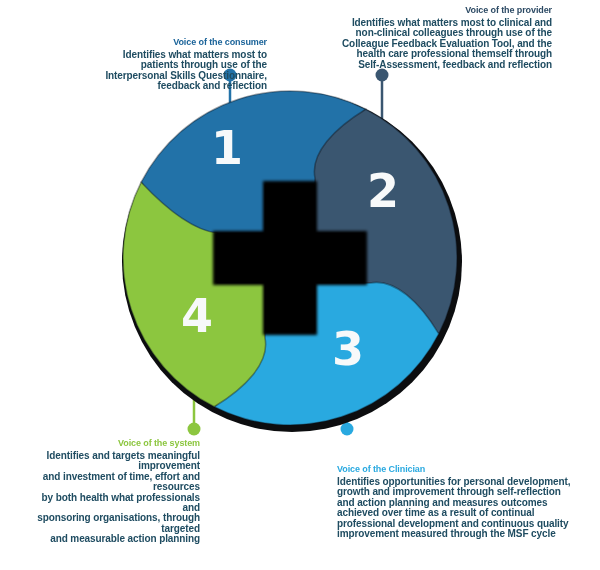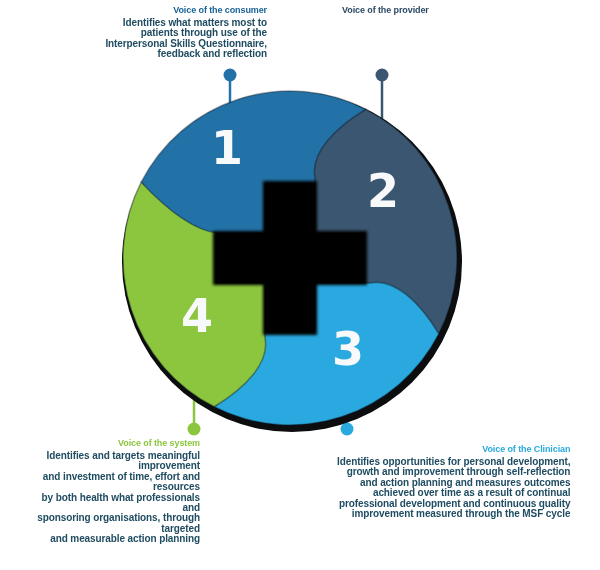--- a/index.html
+++ b/index.html
@@ -5,22 +5,22 @@
   html,body{margin:0;padding:0;background:#ffffff;}
   #stage{position:relative;width:600px;height:570px;background:#ffffff;overflow:hidden;
          font-family:"Liberation Sans",sans-serif;}
   #diagram-svg{position:absolute;left:0;top:0;}
   .note{position:absolute;letter-spacing:-0.1px;}
   .note-title{font-size:9px;font-weight:700;margin-bottom:3px;}
   .note-body{font-size:10px;line-height:10.4px;font-weight:700;color:#1F4C61;white-space:pre-line;}
   .note-tl{top:5px;right:333px;text-align:right;}
   .note-tr{top:5px;left:342px;text-align:right;}
   .note-bl{top:438px;right:400px;text-align:right;margin-left:28px;}
-  .note-br{top:444px;left:337px;text-align:right;}
-  .c0{color:#1A6399;}
+  .note-br{top:464px;left:337px;text-align:left;}
+  .c0{color:#1A6399;margin-top:32px;}
   .c1{color:#2C4A64;}
   .c2{color:#29A9E0;}
   .c3{color:#8CC63F;}
   .blade{stroke:#0B1118;stroke-opacity:0.38;stroke-width:1.6;stroke-linejoin:round;}
   .digit{font-family:"DejaVu Sans",sans-serif;font-weight:bold;font-size:46px;fill:#F7F9FA;text-anchor:middle;}
   .connector{stroke-width:2.5;}
 </style>
 </head>
 <body>
 
@@ -65,20 +65,25 @@
   <div class="note note-tl">
     <div class="note-title c0">Voice of the consumer</div>
     <div class="note-body">Identifies what matters most to
 patients through use of the
 Interpersonal Skills Questionnaire,
 feedback and reflection</div>
   </div>
 
   <div class="note note-tr">
     <div class="note-title c1">Voice of the provider</div>
+    <div class="note-body">Identifies what matters most to clinical and
+non-clinical colleagues through use of the
+Colleague Feedback Evaluation Tool, and the
+health care professional themself through
+Self-Assessment, feedback and reflection</div>
   </div>
 
   <div class="note note-br">
     <div class="note-title c2">Voice of the Clinician</div>
     <div class="note-body">Identifies opportunities for personal development,
 growth and improvement through self-reflection
 and action planning and measures outcomes
 achieved over time as a result of continual
 professional development and continuous quality
 improvement measured through the MSF cycle</div>

